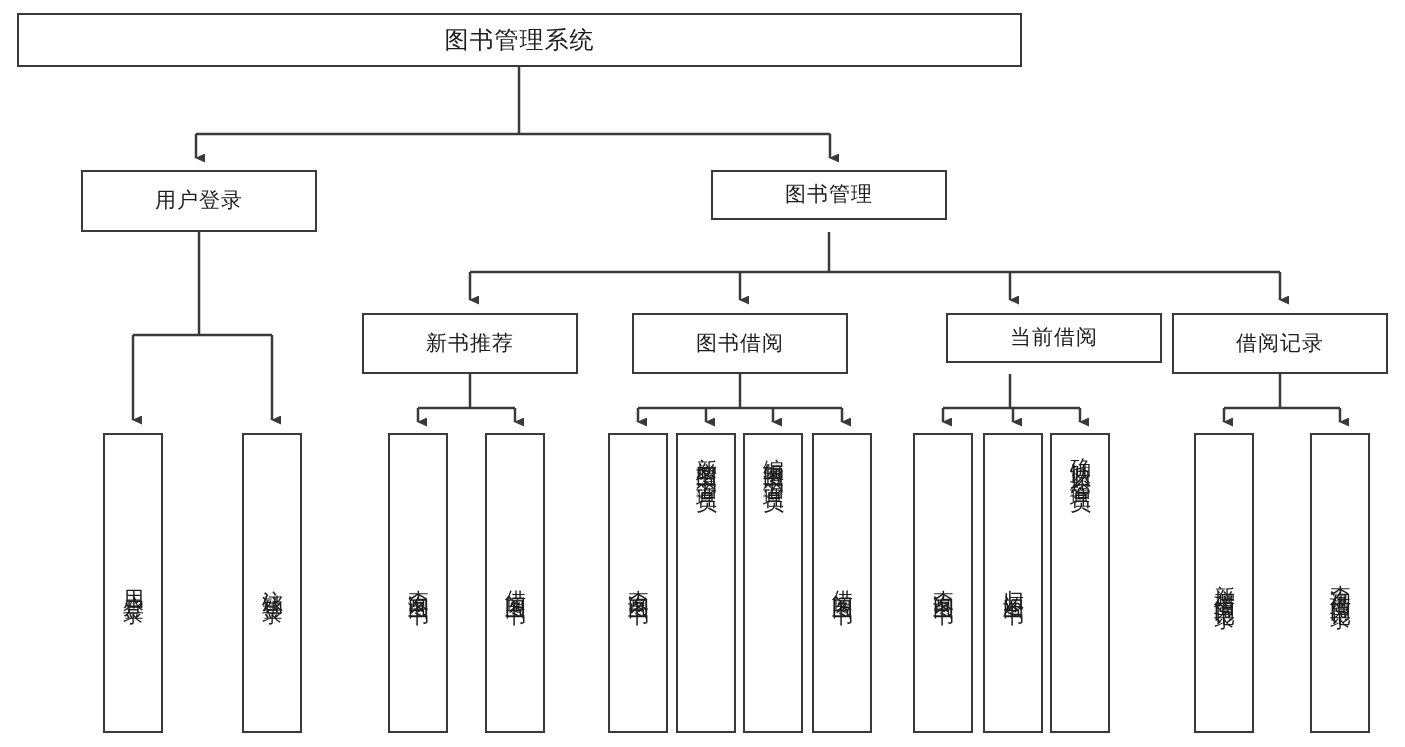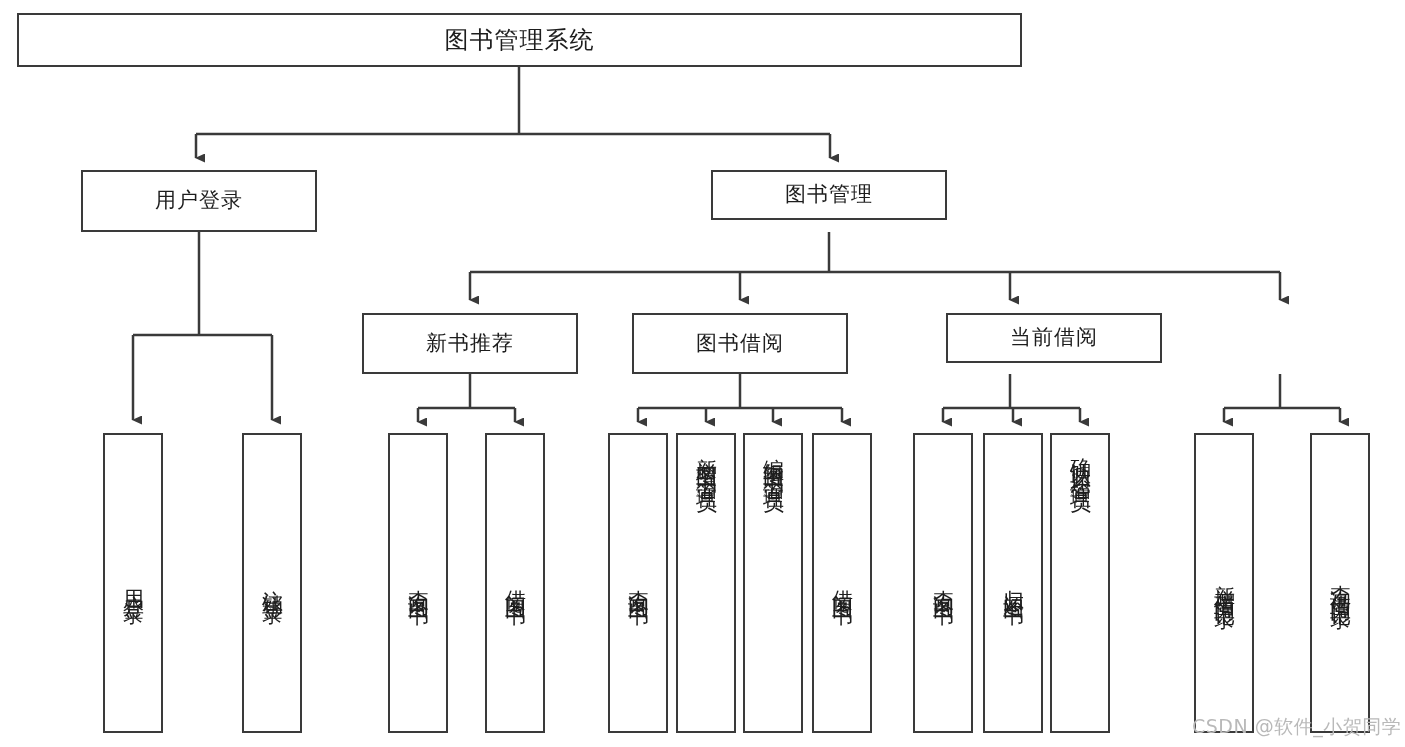--- a/index.html
+++ b/index.html
@@ -144,20 +144,23 @@
   </div>
 
   <div class="node node-h" style="left:632px; top:313px; width:216px; height:61px;text-align:center;">
     <span>图书借阅</span>
   </div>
 
   <div class="node node-h" style="left:902px; top:313px; width:216px; height:50px;margin-left:44px;">
     <span>当前借阅</span>
   </div>
 
+  <div class="node node-h" style="left:1172px; top:313px; width:216px; height:61px;">
+    <span>借阅记录</span>
+  </div>
 
   <div class="node node-v" style="left:103px; top:433px; width:60px; height:300px;">
     <span class="vtext">用户登录</span>
   </div>
 
   <div class="node node-v" style="left:242px; top:433px; width:60px; height:300px;">
     <span class="vtext">注销登录</span>
   </div>
 
   <div class="node node-v" style="left:388px; top:433px; width:60px; height:300px;">
@@ -197,15 +200,14 @@
   </div>
 
   <div class="node node-v" style="left:1194px; top:433px; width:60px; height:300px;">
     <span class="vtext">新增借阅记录</span>
   </div>
 
   <div class="node node-v" style="left:1310px; top:433px; width:60px; height:300px;">
     <span class="vtext">查询借阅记录</span>
   </div>
 
-  <div class="watermark" style="left:1192px; top:714px;">CSDN @软件_小贺同学</div>
 
 </div>
 
 </body></html>

